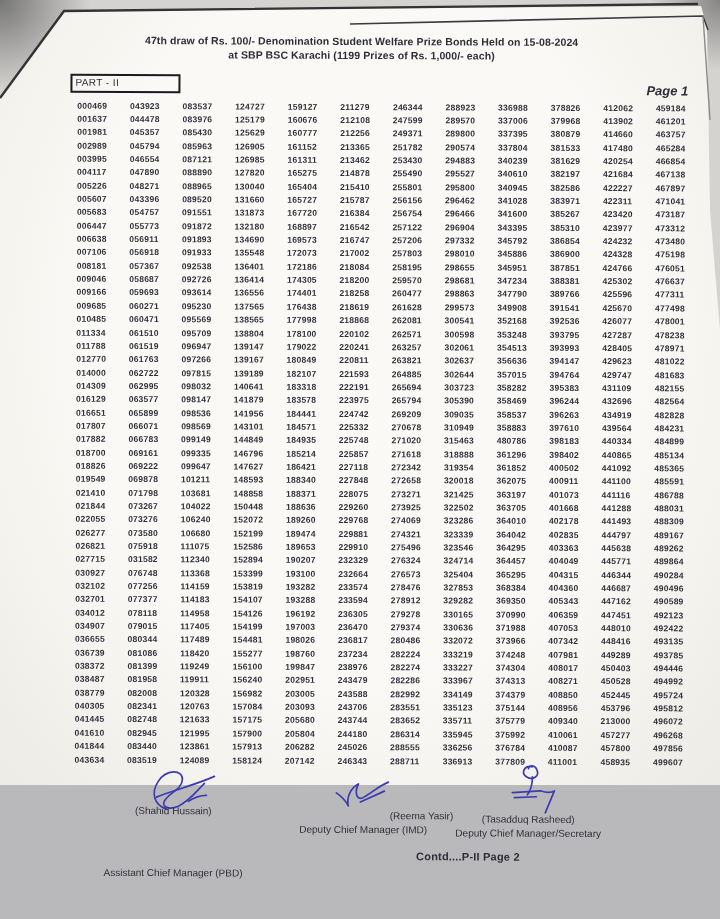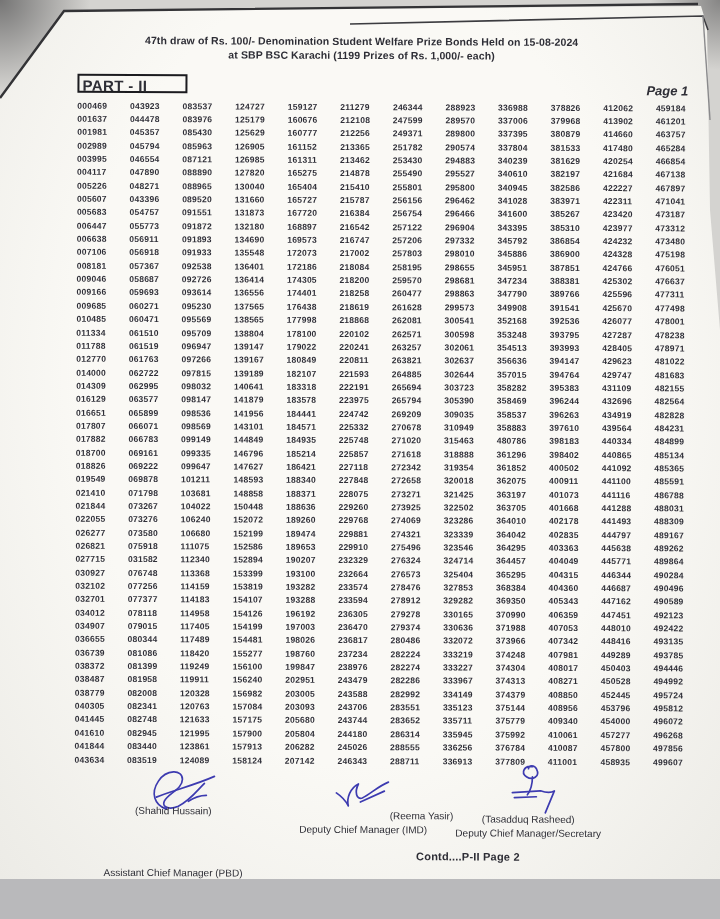--- a/index.html
+++ b/index.html
@@ -1,43 +1,43 @@
 <!DOCTYPE html>
 <html style="--ink: #2e2e36; --sig: #3d3bb0; --paper: #faf9f5;"><head>
 <meta charset="utf-8">
 <style>
   html,body{margin:0;padding:0;}
   body{
     width:720px;height:919px;overflow:hidden;
     font-family:"Liberation Sans",sans-serif;
     background:#b9b9bb;
   }
-  .photo{position:relative;width:720px;height:879px;background:#d4d3d0;}
+  .photo{position:relative;width:720px;height:785px;background:#d4d3d0;}
   
   .photo::before{content:"";position:absolute;inset:0;
     background:
       radial-gradient(circle at 0% 0%, rgba(40,40,42,.55), rgba(40,40,42,0) 90px),
       radial-gradient(circle at 100% 0%, rgba(40,40,42,.45), rgba(40,40,42,0) 70px),
       radial-gradient(circle at 100% 100%, rgba(70,70,72,.35), rgba(70,70,72,0) 80px),
       radial-gradient(circle at 0% 100%, rgba(70,70,72,.25), rgba(70,70,72,0) 60px);
   }
   .page{
     position:absolute;inset:0;
     background:radial-gradient(ellipse at 50% 42%, var(--paper,#faf9f5) 55%, #ecebe6 100%);
     clip-path:polygon(64px 11px,701px 6px,707px 26px,710px 210px,720px 330px,720px 919px,0 919px,0 98px);
   }
   .edges{position:absolute;left:0;top:0;pointer-events:none;}
   .content{position:absolute;inset:0;transform:rotate(.25deg);transform-origin:360px 420px;color:var(--ink,#2e2e36);}
   .title1,.title2{position:absolute;left:0;width:720px;text-align:center;font-weight:bold;font-size:10.5px;letter-spacing:.1px;}
   .title1{top:35px;}
   .title2{top:49px;}
   .partbox{
-    position:absolute;left:76px;top:75px;width:100px;height:14px;
+    position:absolute;left:69px;top:75px;width:100px;height:14px;
     border:2px solid #1b1b1f;padding:1px 3px 0 3px;
-    font-weight:bold;font-size:15px;letter-spacing:.4px;background:transparent;
+    font-weight:normal;font-size:10px;letter-spacing:.4px;background:transparent;
   }
   .pagelabel{position:absolute;left:645px;top:82px;font-style:italic;font-weight:bold;font-size:13px;}
   .bond-table{position:absolute;left:76px;top:100px;width:632px;}
   .trow{display:grid;grid-template-columns:repeat(12,52.6px);height:13.35px;align-items:center;}
   .tcell{font-size:8.5px;font-weight:600;letter-spacing:.25px;white-space:nowrap;color:#2f2f38;}
   .sig{position:absolute;}
   .sig path{fill:none;stroke:var(--sig,#3d3bb0);stroke-width:1.7;stroke-linecap:round;stroke-linejoin:round;}
   .sig-name{position:absolute;font-size:10px;text-align:center;width:180px;}
   .sig-title{position:absolute;font-size:10px;text-align:center;width:220px;}
   .contd{position:absolute;left:418px;top:850px;font-size:11px;font-weight:600;letter-spacing:.2px;}
@@ -711,21 +711,21 @@
           <span class="tcell">041445</span>
           <span class="tcell">082748</span>
           <span class="tcell">121633</span>
           <span class="tcell">157175</span>
           <span class="tcell">205680</span>
           <span class="tcell">243744</span>
           <span class="tcell">283652</span>
           <span class="tcell">335711</span>
           <span class="tcell">375779</span>
           <span class="tcell">409340</span>
-          <span class="tcell">454000</span>
+          <span class="tcell">213000</span>
           <span class="tcell">496072</span>
         </div>
         <div class="trow">
           <span class="tcell">041610</span>
           <span class="tcell">082945</span>
           <span class="tcell">121995</span>
           <span class="tcell">157900</span>
           <span class="tcell">205804</span>
           <span class="tcell">244180</span>
           <span class="tcell">286314</span>

